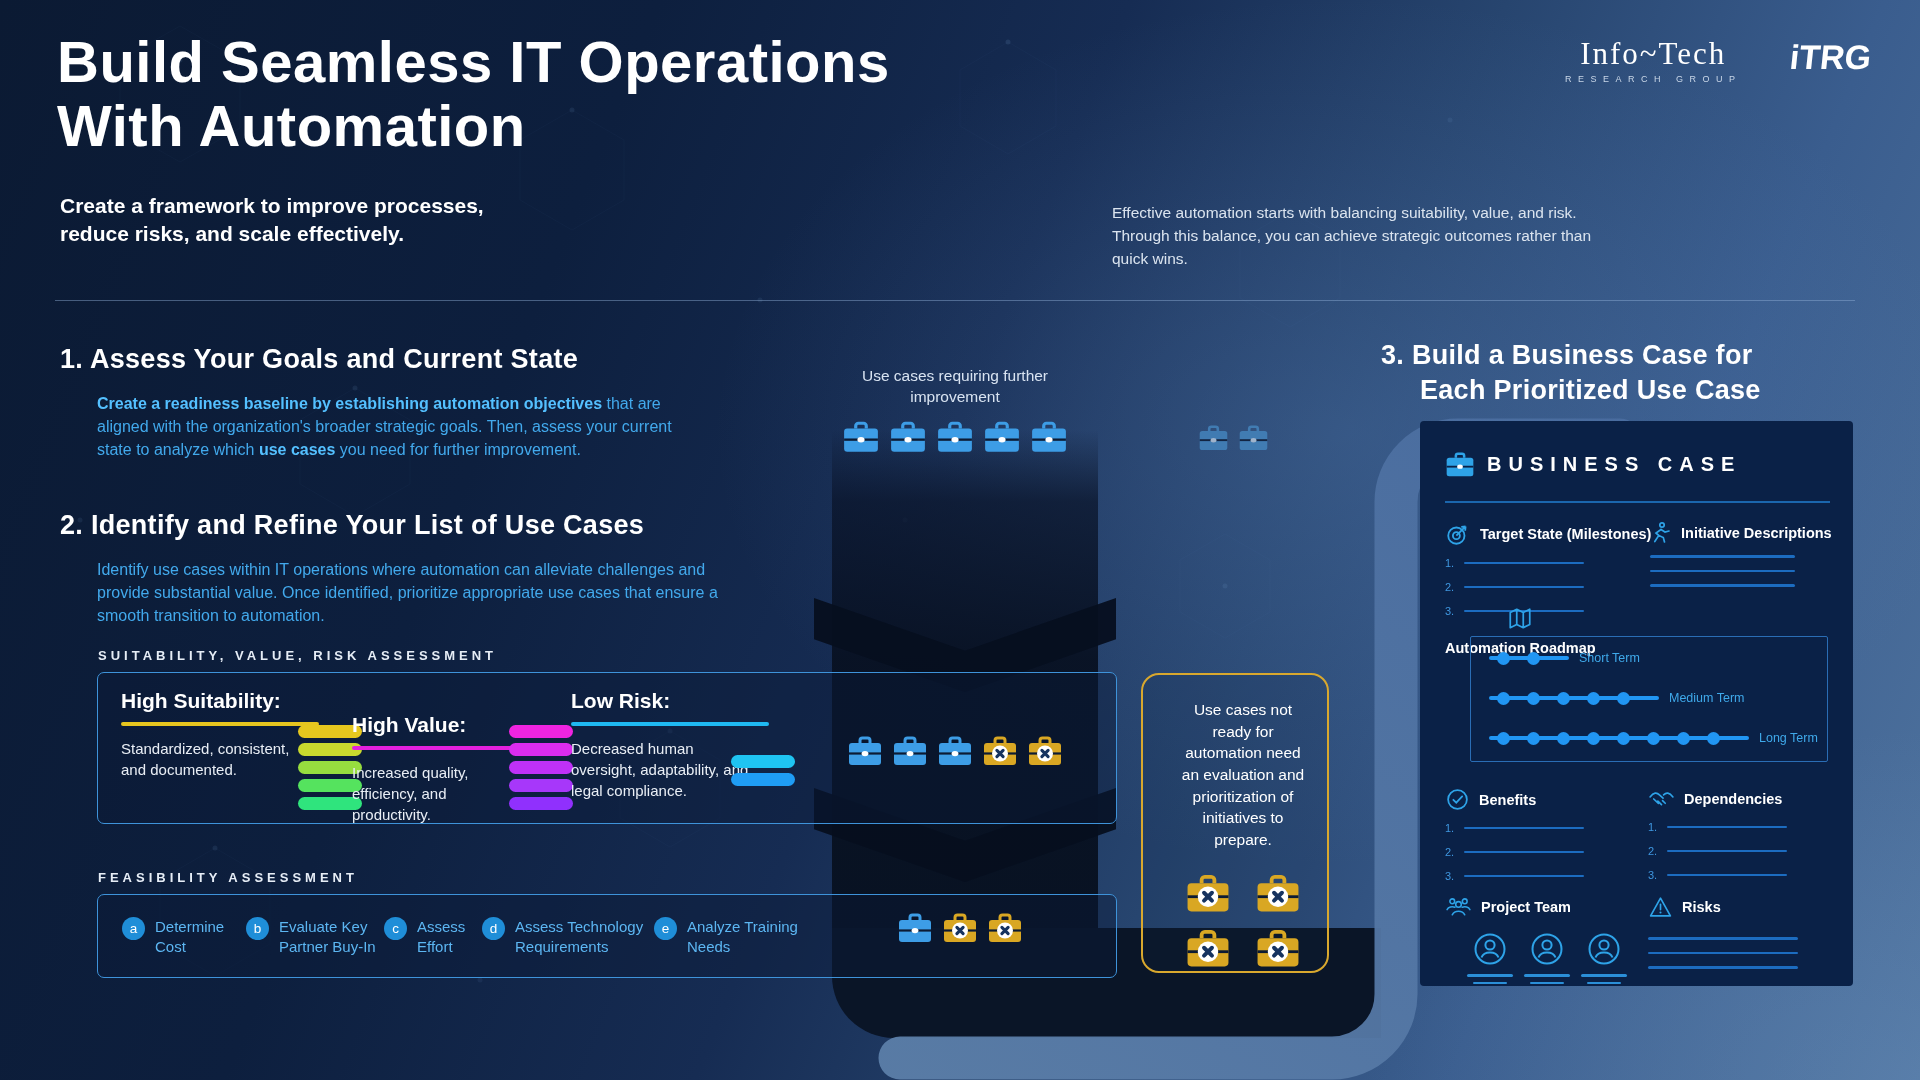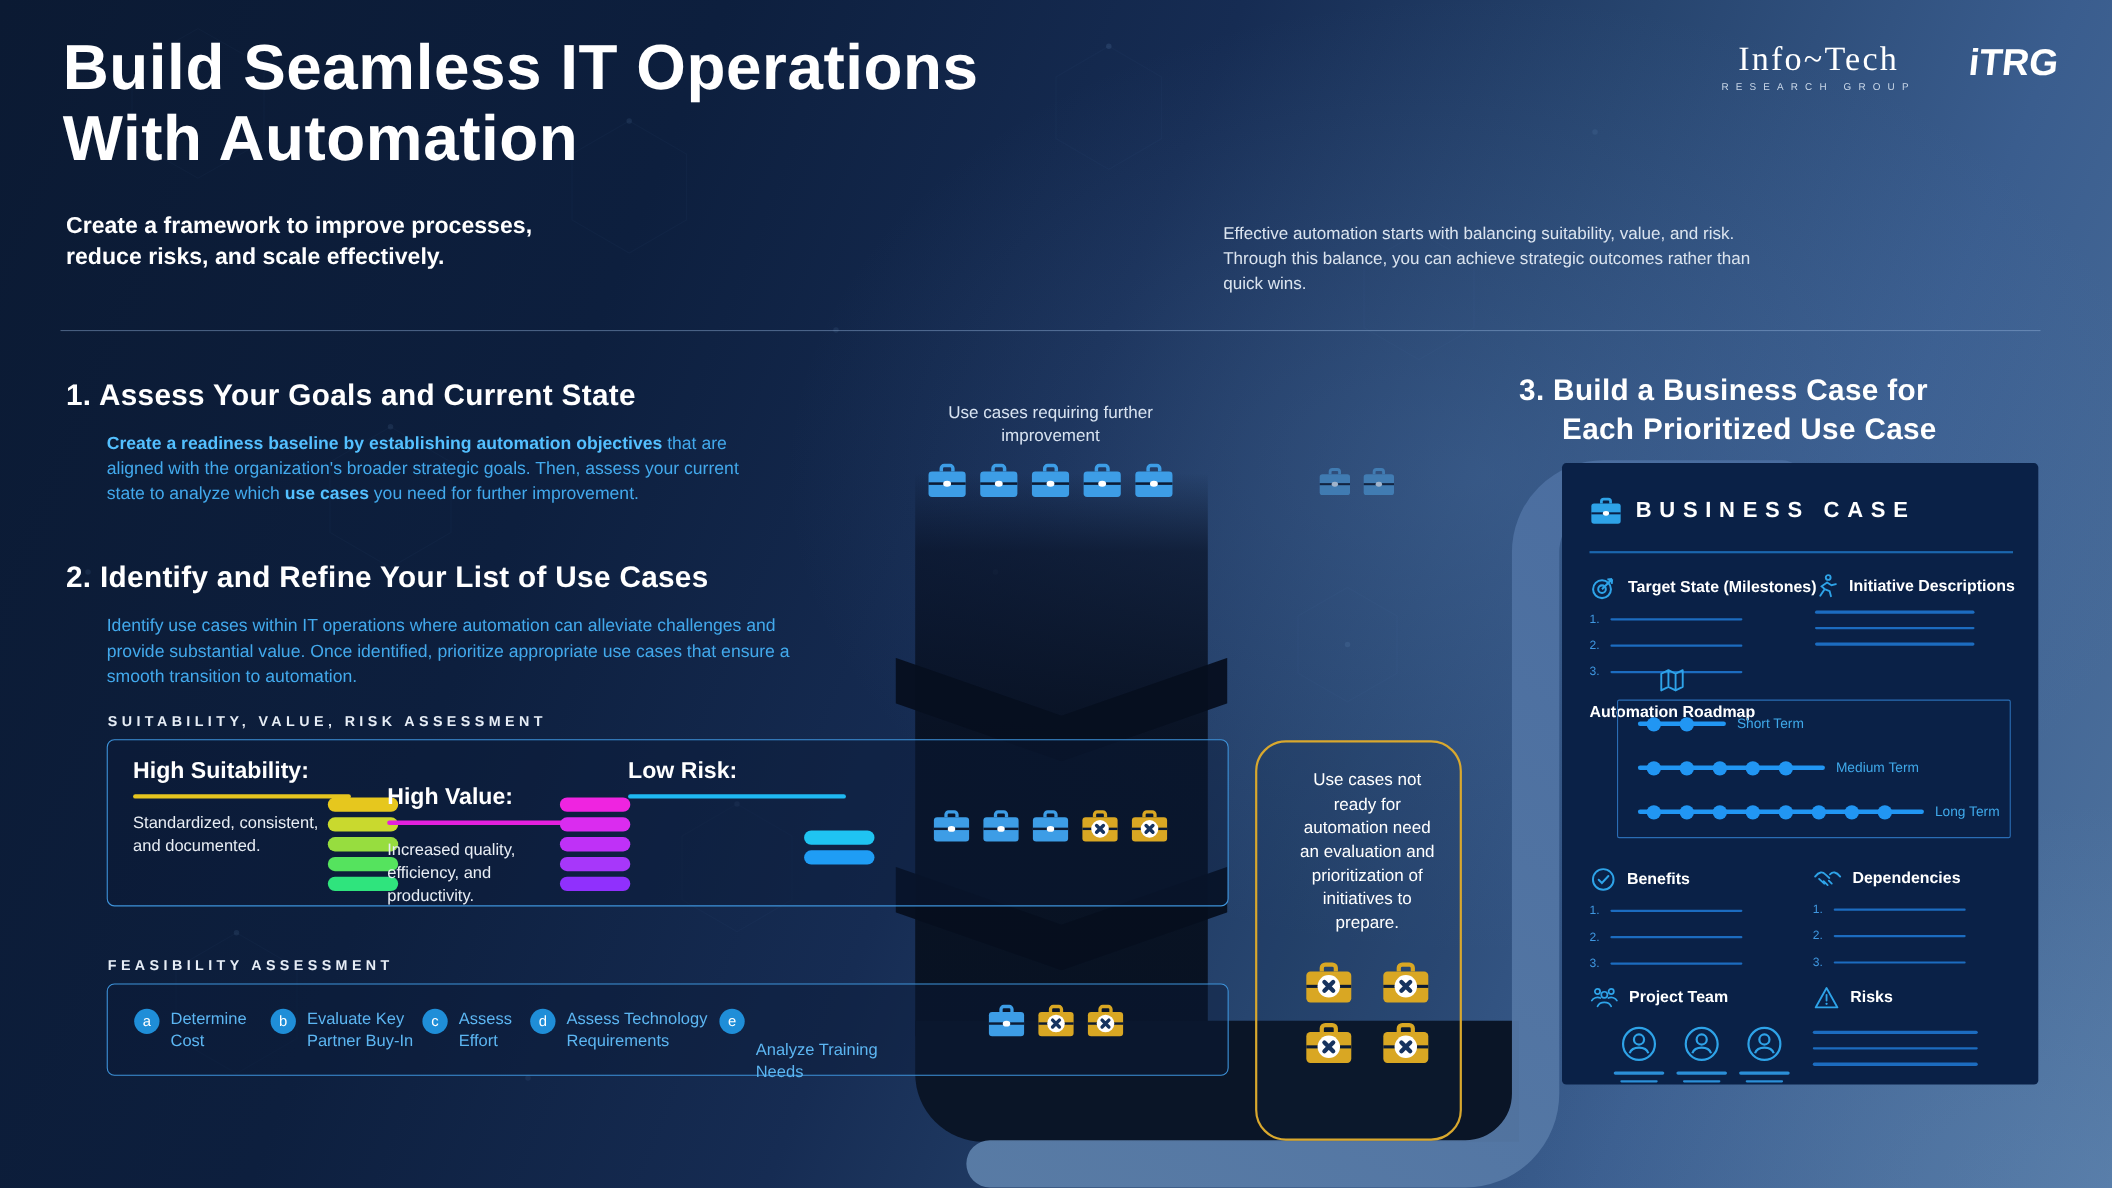--- a/index.html
+++ b/index.html
@@ -53,21 +53,21 @@
   
   .feas-item{position:absolute;top:16px;display:flex;gap:10px;align-items:flex-start;}
   .feas-dot{width:23px;height:23px;border-radius:50%;background:#1f8ed8;color:#fff;font-size:13.5px;
     display:flex;align-items:center;justify-content:center;margin-top:6px;flex:none;}
   .feas-lbl{font-size:15px;line-height:1.3;color:#5cb6f2;padding-top:6px;}
   
   .uc-label{font-size:15.5px;line-height:1.35;color:#d8e3f1;text-align:center;}
   .icon-row{display:flex;justify-content:center;align-items:center;gap:9px;}
   .icon-row svg{display:block;}
   
-  .callout{left:1141px;top:673px;width:188px;height:364px;border:2px solid #d9a82e;border-radius:28px;
+  .callout{left:1141px;top:673px;width:188px;height:300px;border:2px solid #d9a82e;border-radius:18px;
     background:rgba(18,38,74,.18);box-sizing:border-box;padding:24px 16px 0 32px;}
   .callout-text{font-size:15.5px;line-height:1.4;color:#fff;text-align:center;}
   .callout-icons{margin-top:22px;display:flex;flex-wrap:wrap;justify-content:center;gap:14px 24px;}
   
   
   .sec3-h{left:1381px;top:338px;width:480px;}
   .sec3-h .ind{padding-left:39px;}
   
   .bc-panel{left:1420px;top:421px;width:433px;height:565px;background:#0a2147;border-radius:4px;}
   .bc-head{position:absolute;left:25px;top:30px;display:flex;align-items:center;gap:12px;}
@@ -233,20 +233,21 @@
     <div class="pillstack" style="left:411px;top:52px;">
         <div class="pill" style="background: rgb(239, 36, 224);"></div>
         <div class="pill" style="background: rgb(218, 44, 239);"></div>
         <div class="pill" style="background: rgb(191, 49, 247);"></div>
         <div class="pill" style="background: rgb(167, 55, 250);"></div>
         <div class="pill" style="background: rgb(144, 48, 253);"></div>
       </div>
     <div class="svr-col" style="left:473px;">
       <h3>Low Risk:</h3>
       <div class="svr-underline" style="background: rgb(31, 185, 242);"></div>
+      <div class="svr-text" style="width:190px;">Decreased human oversight, adaptability, and legal compliance.</div>
     </div>
     <div class="pillstack" style="left:633px;top:82px;">
         <div class="pill" style="background: rgb(31, 196, 242);"></div>
         <div class="pill" style="background: rgb(31, 157, 245);"></div>
       </div>
   </div>
   <div class="abs icon-row" style="left:840px;top:735px;width:230px;">
       <svg width="36" height="32" viewBox="0 0 36 32">
         <path d="M13 8 V5.5 A2.5 2.5 0 0 1 15.5 3 H20.5 A2.5 2.5 0 0 1 23 5.5 V8" fill="none" stroke="#3d9de6" stroke-width="3"></path>
         <rect x="2" y="8" width="32" height="22" rx="3" fill="#3d9de6"></rect>
@@ -294,21 +295,21 @@
     <div class="feas-item" style="left:286px;">
       <div class="feas-dot">c</div>
       <div class="feas-lbl" style="width:60px;">Assess Effort</div>
     </div>
     <div class="feas-item" style="left:384px;">
       <div class="feas-dot">d</div>
       <div class="feas-lbl" style="width:145px;">Assess Technology Requirements</div>
     </div>
     <div class="feas-item" style="left:556px;">
       <div class="feas-dot">e</div>
-      <div class="feas-lbl" style="width:115px;margin-top:28px;">Analyze Training Needs</div>
+      <div class="feas-lbl" style="width:115px;">Analyze Training Needs</div>
     </div>
   </div>
   <div class="abs icon-row" style="left:855px;top:912px;width:210px;">
       <svg width="36" height="32" viewBox="0 0 36 32">
         <path d="M13 8 V5.5 A2.5 2.5 0 0 1 15.5 3 H20.5 A2.5 2.5 0 0 1 23 5.5 V8" fill="none" stroke="#3d9de6" stroke-width="3"></path>
         <rect x="2" y="8" width="32" height="22" rx="3" fill="#3d9de6"></rect>
         <rect x="2" y="17.4" width="32" height="2.2" fill="#0c1b34"></rect>
         <ellipse cx="18" cy="18.6" rx="3.4" ry="2.6" fill="#ffffff"></ellipse>
       </svg>
       <svg width="36" height="32" viewBox="0 0 36 32">

